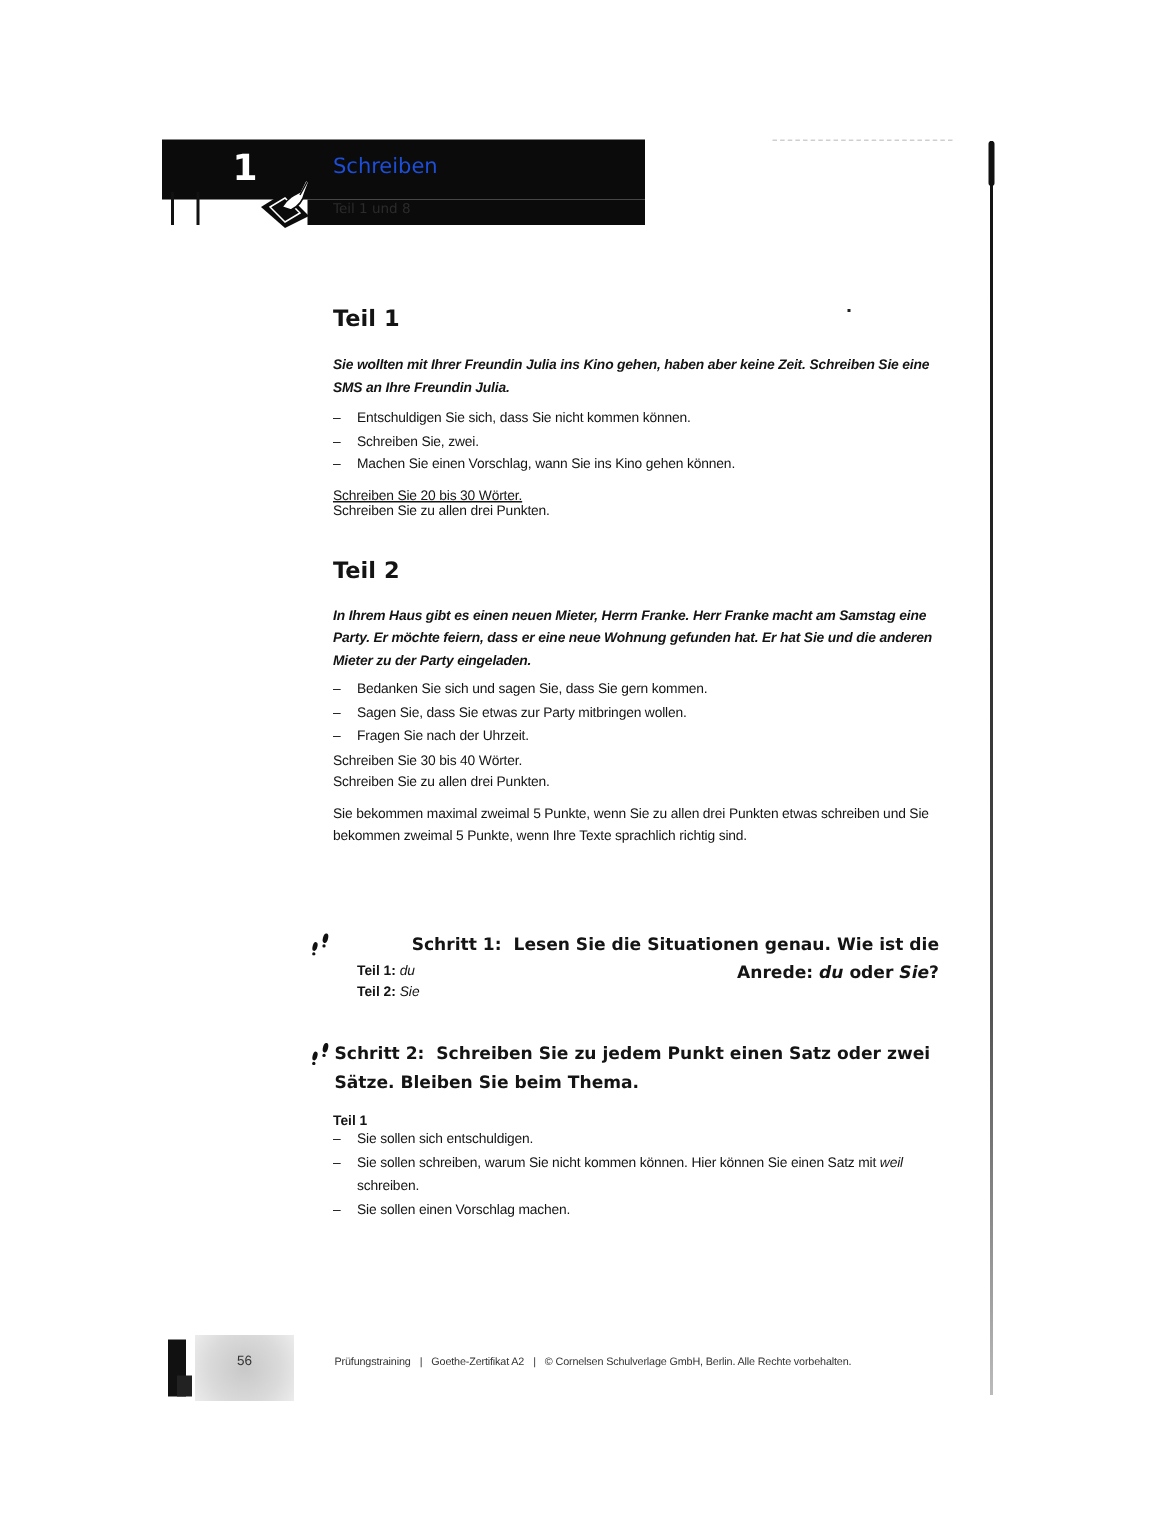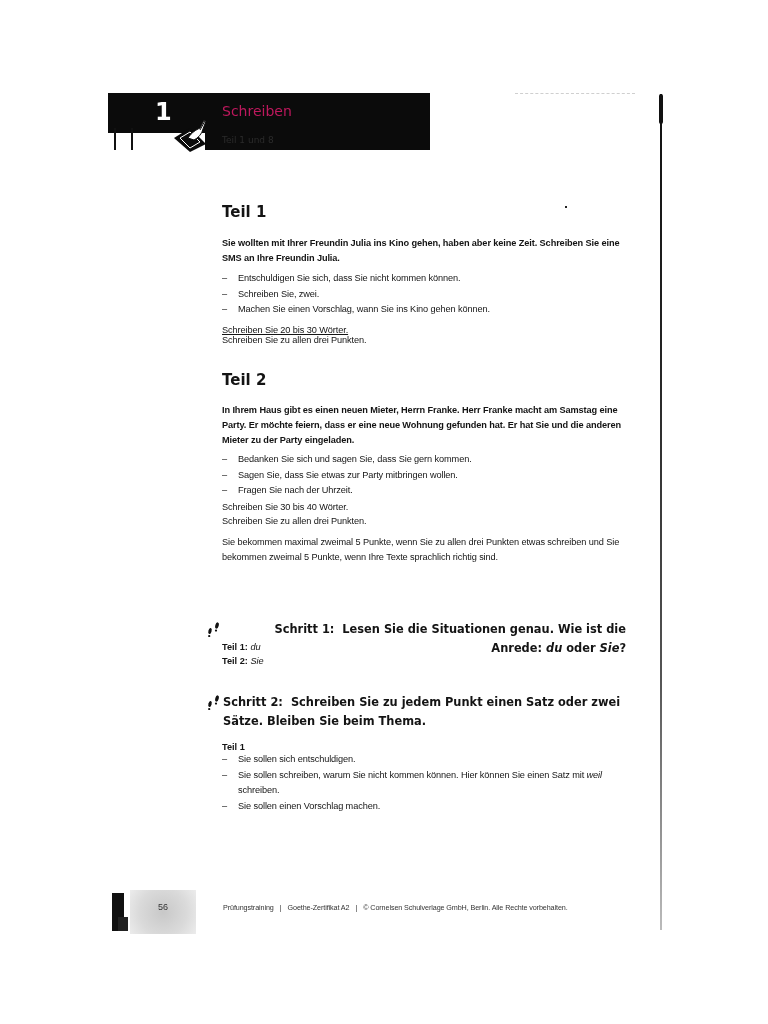--- a/index.html
+++ b/index.html
@@ -73,21 +73,21 @@
       font-size: 24px;
       font-weight: bold;
       color: #ffffff;
       font-family: "DejaVu Sans", sans-serif;
     }
     .chapter-title {
       position: absolute;
       left: 222px;
       top: 103px;
       font-size: 14px;
-      color: #be185d;
+      color: #1d4ed8;
       font-family: "DejaVu Sans", sans-serif;
     }
     .chapter-subtitle {
       position: absolute;
       left: 222px;
       top: 135px;
       font-size: 9px;
       color: #2b2b2b;
       font-family: "DejaVu Sans", sans-serif;
     }
@@ -106,20 +106,21 @@
       margin: 0;
     }
     .p-bold {
       position: absolute;
       font-size: 9.2px;
       font-weight: bold;
       line-height: 15px;
       width: 400px;
       margin: 0;
       letter-spacing: -0.1px;
+      font-style: italic;
     }
     .p-normal {
       position: absolute;
       font-size: 9.2px;
       line-height: 15px;
       width: 410px;
       margin: 0;
       letter-spacing: -0.1px;
     }
     ul.dash-list {
@@ -160,21 +161,21 @@
     .schritt .schritt-text {
       display: block;
       padding-left: 17px;
     }
     .answer {
       position: absolute;
       font-size: 9.2px;
       line-height: 15px;
       margin: 0;
     }
-    .answer b { font-weight: bold; }
+    .answer b { font-weight: bold; margin-left: 16px; }
     .answer i { font-style: italic; }
     
     .footer-mark {
       position: absolute;
       left: 112px;
       top: 893px;
       width: 12px;
       height: 38px;
       background: #111;
     }

